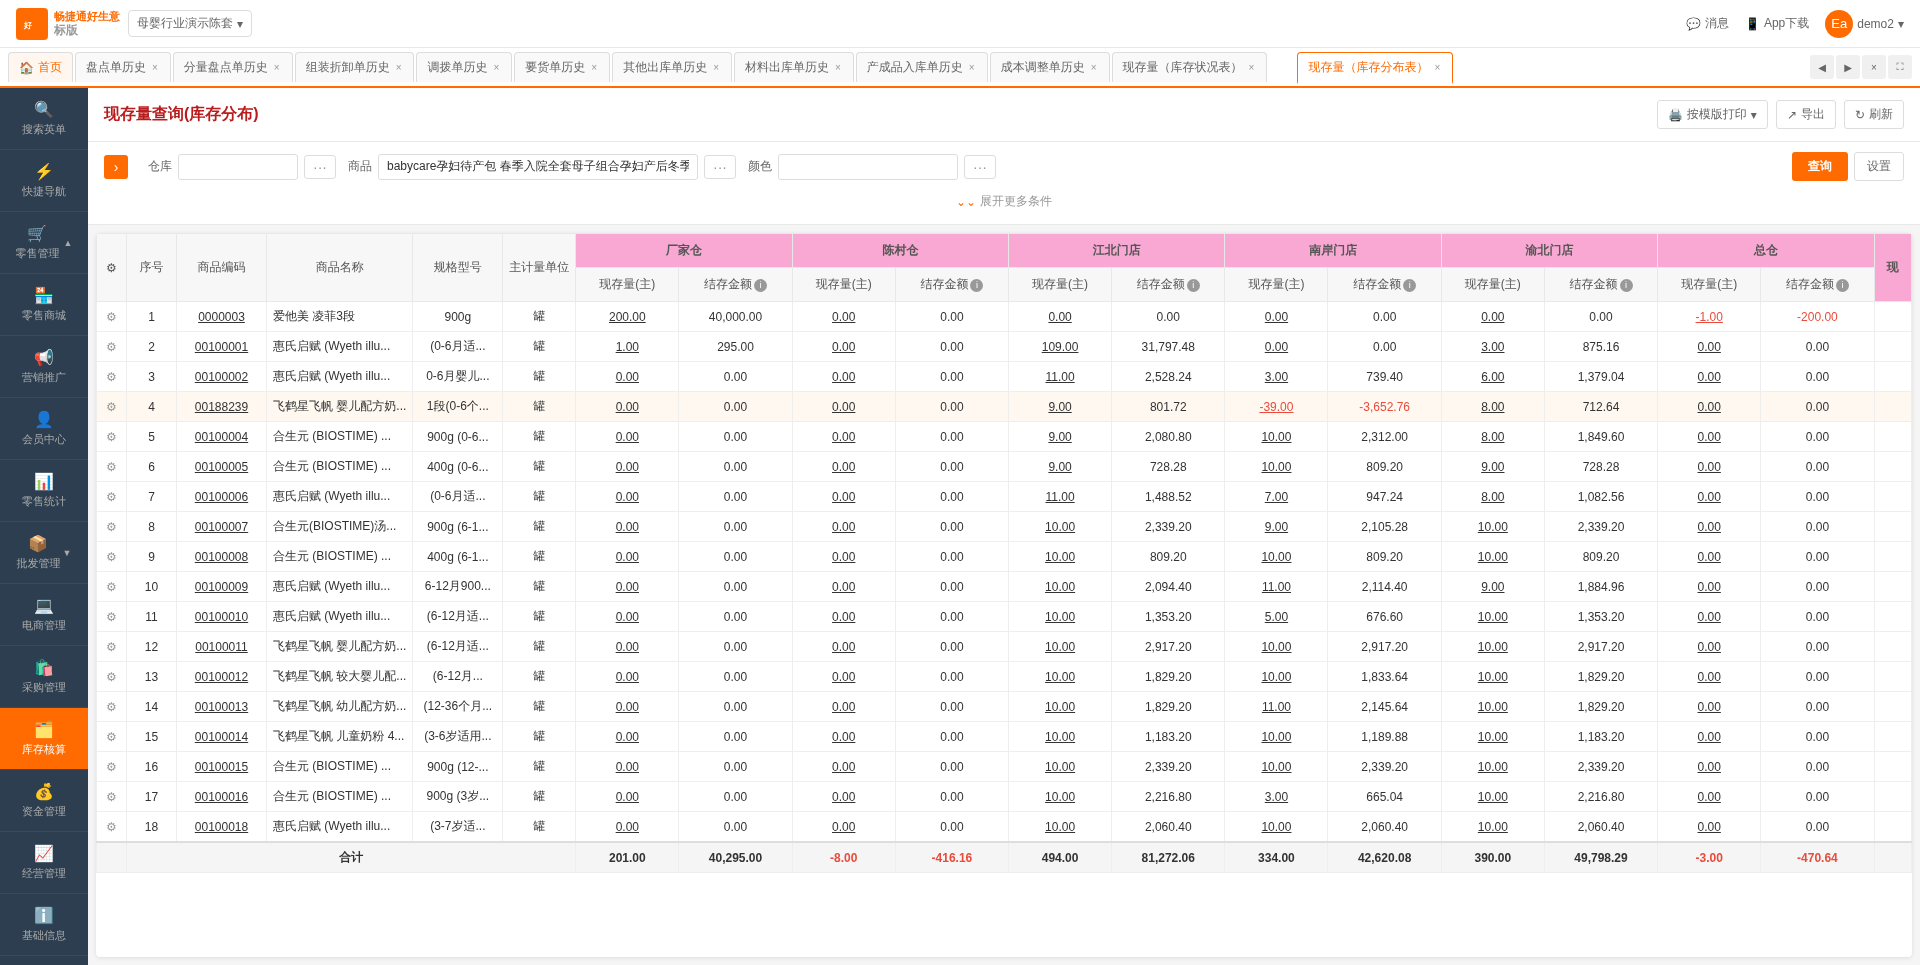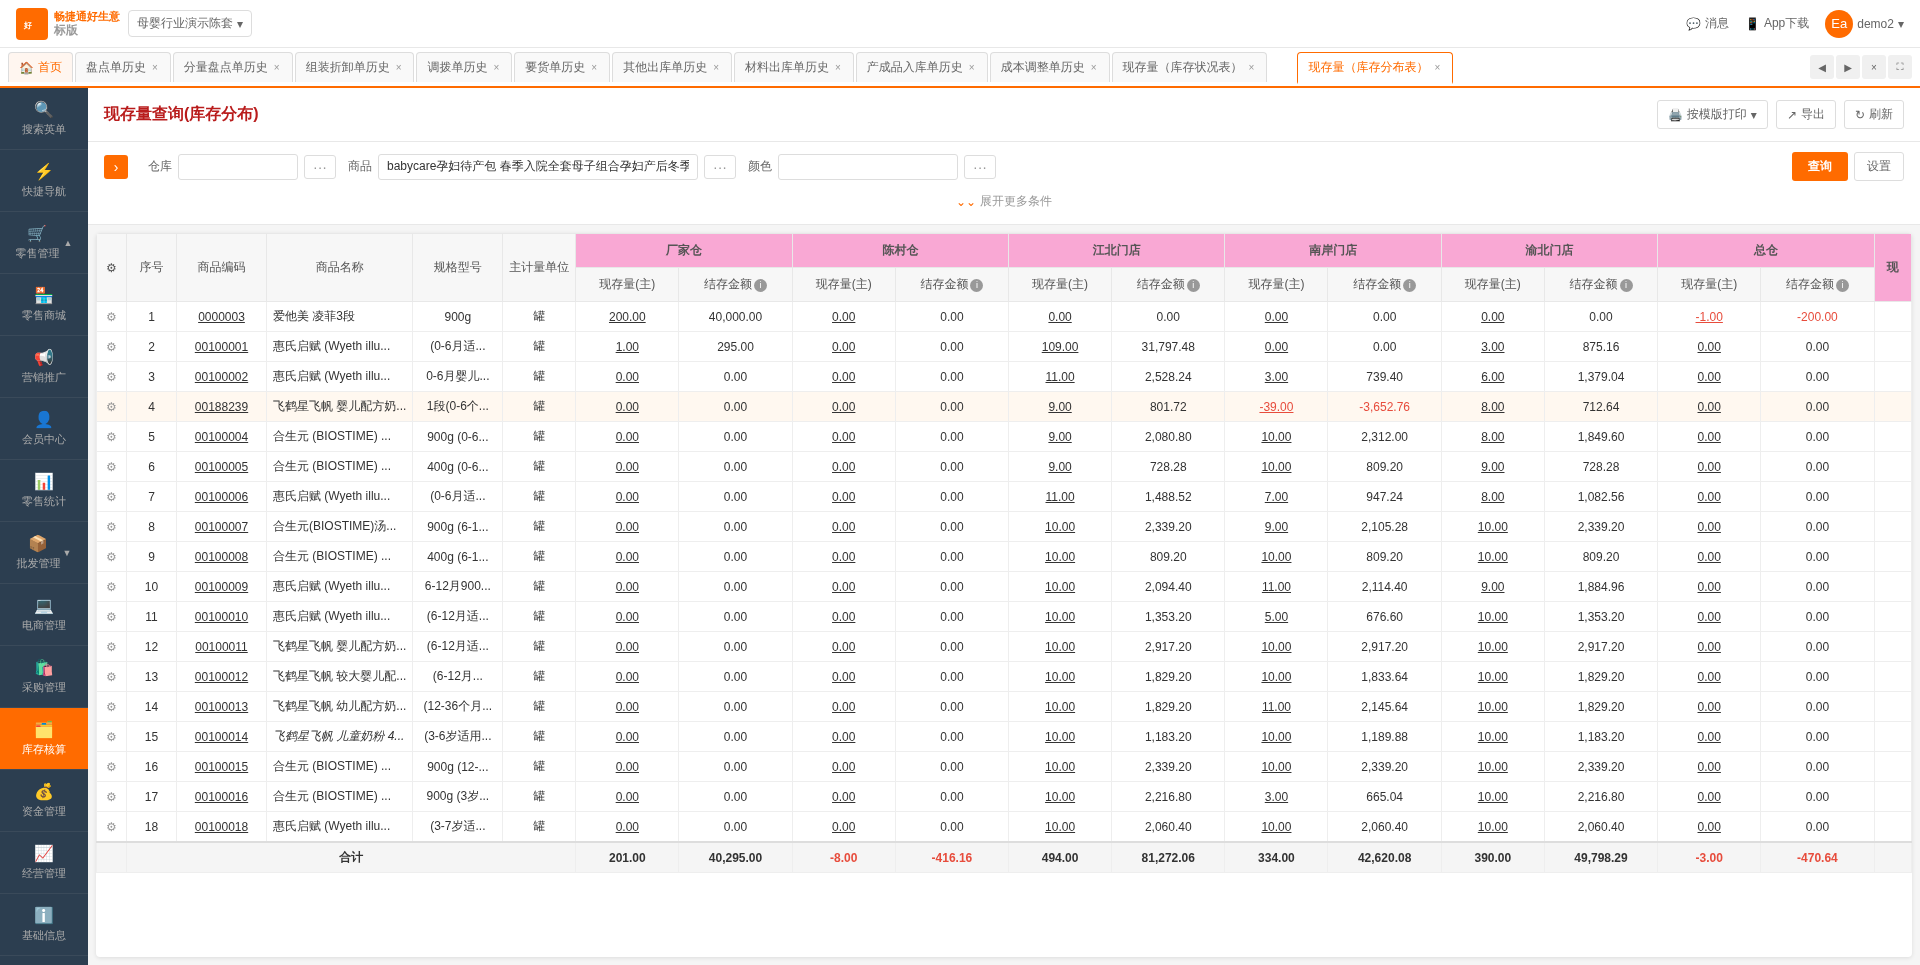--- a/index.html
+++ b/index.html
@@ -617,21 +617,21 @@
     <td class="underline">10.00</td>
     <td>1,829.20</td>
     <td class="underline ">0.00</td>
     <td class="">0.00</td>
     <td></td>
   </tr>
             <tr>
     <td><span style="color:#999;cursor:pointer">⚙</span></td>
     <td>15</td>
     <td class="underline">00100014</td>
-    <td style="text-align:left;padding-left:6px;font-style:italic;">飞鹤星飞帆 儿童奶粉 4...</td>
+    <td style="text-align:left;padding-left:6px;">飞鹤星飞帆 儿童奶粉 4...</td>
     <td>(3-6岁适用...</td>
     <td>罐</td>
     <td class="underline">0.00</td>
     <td>0.00</td>
     <td class="underline">0.00</td>
     <td>0.00</td>
     <td class="underline">10.00</td>
     <td>1,183.20</td>
     <td class="underline ">10.00</td>
     <td class="">1,189.88</td>

